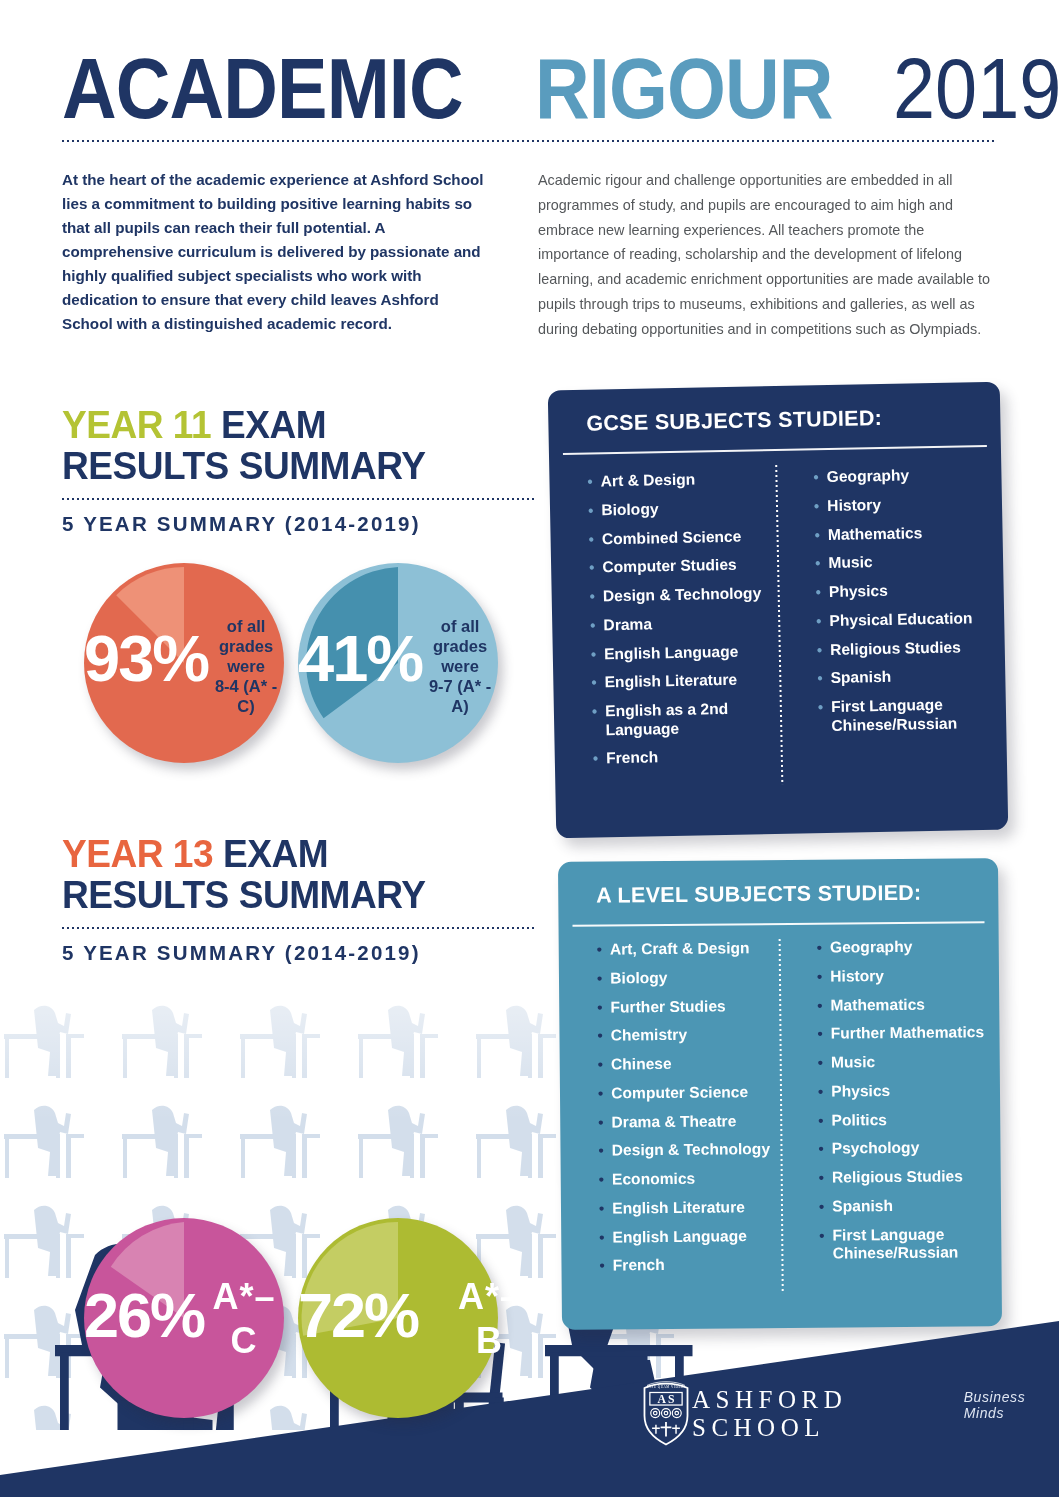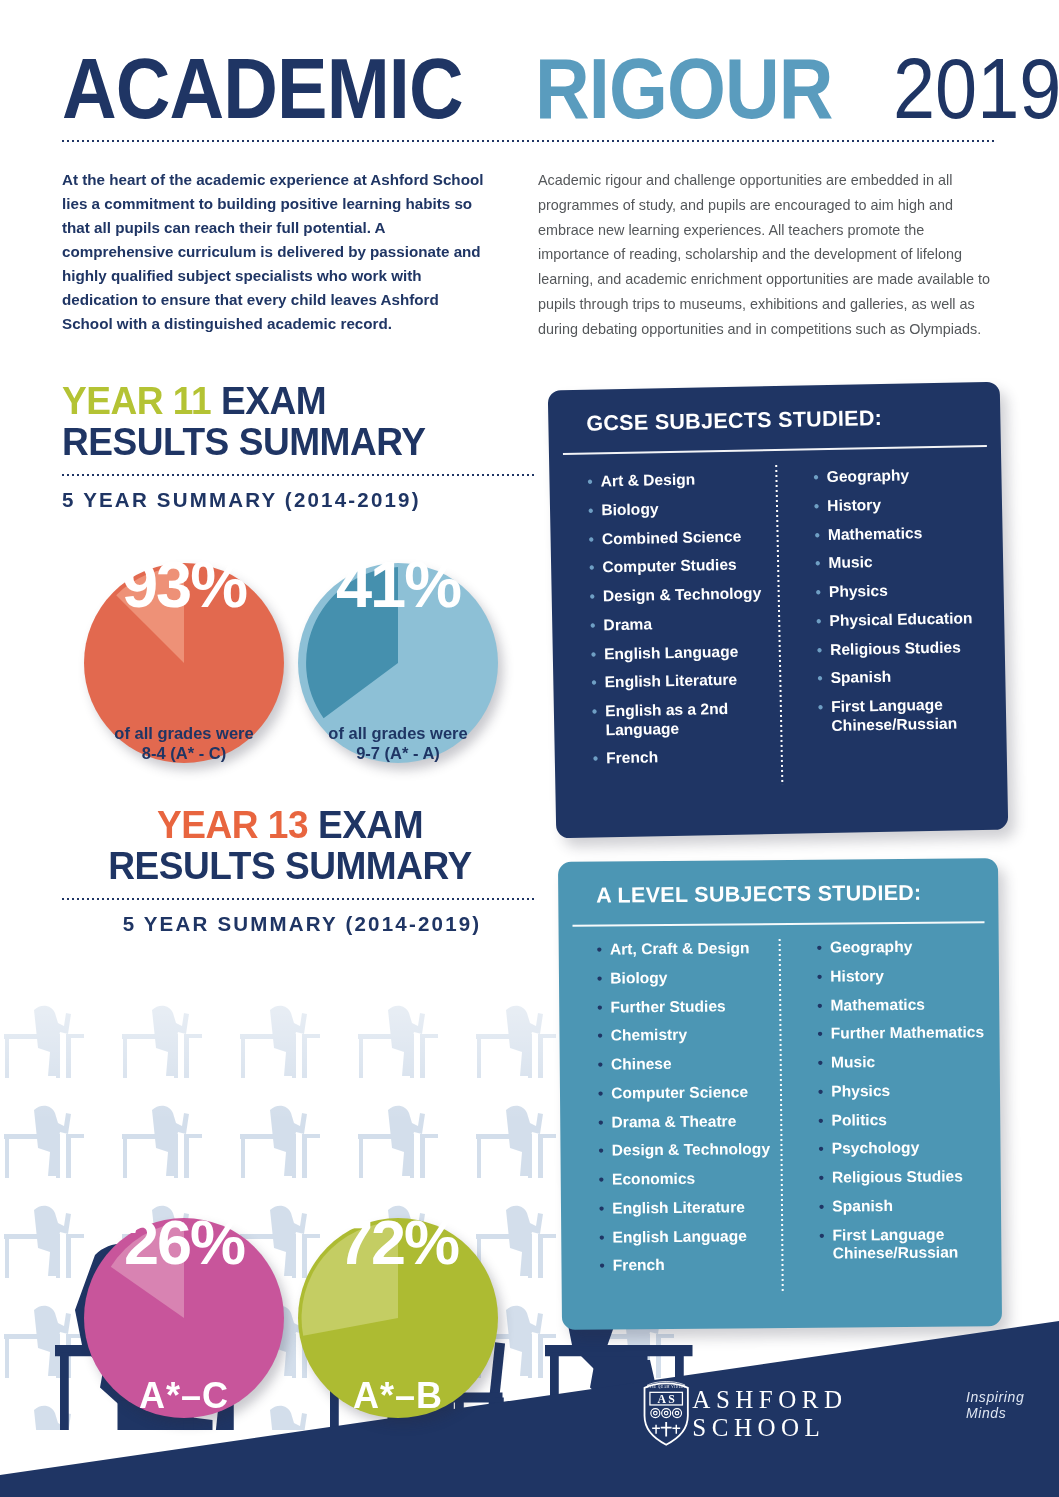--- a/index.html
+++ b/index.html
@@ -61,21 +61,21 @@
   }
   .sect-sub {
     margin-top:12px; font-size:20.5px; font-weight:bold; color:#1f3564;
     letter-spacing:2.2px;
   }
 
   
   .circle-row { position:absolute; }
   .pie {
     position:relative; border-radius:50%;
-    display:flex; flex-direction:column; align-items:center; justify-content:space-between;
+    display:flex; flex-direction:row; align-items:center; justify-content:flex-start;
     box-shadow:5px 7px 11px rgba(40,40,60,0.25);
   }
   .pie-pct {
     position:relative; z-index:3; color:#ffffff; font-weight:bold;
     line-height:0.92; letter-spacing:-2px;
   }
   .pie-cap {
     position:relative; z-index:3; color:#1f3564; font-weight:bold;
     text-align:center; line-height:1.22;
   }
@@ -197,21 +197,21 @@
   <div class="masthead">
     <span class="mast-word mast-academic">ACADEMIC</span>
     <span class="mast-word mast-rigour">RIGOUR</span>
     <span class="mast-word mast-year">2019</span>
   </div>
   <div class="hdr-rule"></div>
 
   <p class="intro-left">At the heart of the academic experience at Ashford School lies a commitment to building positive learning habits so that all pupils can reach their full potential. A comprehensive curriculum is delivered by passionate and highly qualified subject specialists who work with dedication to ensure that every child leaves Ashford School with a distinguished academic record.</p>
   <p class="intro-right">Academic rigour and challenge opportunities are embedded in all programmes of study, and pupils are encouraged to aim high and embrace new learning experiences. All teachers promote the importance of reading, scholarship and the development of lifelong learning, and academic enrichment opportunities are made available to pupils through trips to museums, exhibitions and galleries, as well as during debating opportunities and in competitions such as Olympiads.</p>
 
-  <div class="sect" style="top:380px;">
+  <div class="sect" style="top:404px;">
     <div class="sect-title">
       <span class="hl-green">YEAR 11</span>
       <span>EXAM</span>
     </div>
     <div class="sect-title">RESULTS SUMMARY</div>
     <div class="sect-rule"></div>
     <div class="sect-sub">5 YEAR SUMMARY (2014-2019)</div>
   </div>
 
   <div class="circle-row zidx" style="left:84px; top:563px; display:flex; gap:14px;">
@@ -232,21 +232,21 @@
         <path d="M50 50 L50 2 A48 48 0 0 0 12.8 77.6 Z" fill="#4590ae"></path>
       </svg>
       <div class="pie-pct" style="font-size:65px;margin-top:-8px;">41%</div>
       <div class="pie-cap" style="font-size:16.5px;margin-top:6px;">
         <div>of all grades were</div>
         <div>9-7 (A* - A)</div>
       </div>
     </div>
   </div>
 
-  <div class="sect" style="top:804px;text-align:center;">
+  <div class="sect" style="top:833px;">
     <div class="sect-title">
       <span class="hl-orange">YEAR 13</span>
       <span>EXAM</span>
     </div>
     <div class="sect-title">RESULTS SUMMARY</div>
     <div class="sect-rule"></div>
     <div class="sect-sub">5 YEAR SUMMARY (2014-2019)</div>
   </div>
 
   <div class="circle-row zidx" style="left:84px; top:1018px; display:flex; gap:14px;">
@@ -481,17 +481,17 @@
           <circle cx="41" cy="35" r="2"></circle>
       </g>
       <g fill="#ffffff">
         <path d="M28 45 h2 v16 h-2 z M23 50 h12 v2 h-12 z"></path>
         <path d="M17 48 h1.6 v10 h-1.6 z M13.5 51 h8.6 v1.6 h-8.6 z"></path>
         <path d="M39.4 48 h1.6 v10 h-1.6 z M35.9 51 h8.6 v1.6 h-8.6 z"></path>
       </g>
     </svg>
     <div class="logo-text-wrap">
       <div class="logo-name">ASHFORD SCHOOL</div>
-      <div class="logo-tag">Inspiring Minds</div>
+      <div class="logo-tag">Business Minds</div>
     </div>
   </div>
 
 </div>
 
 </body></html>

